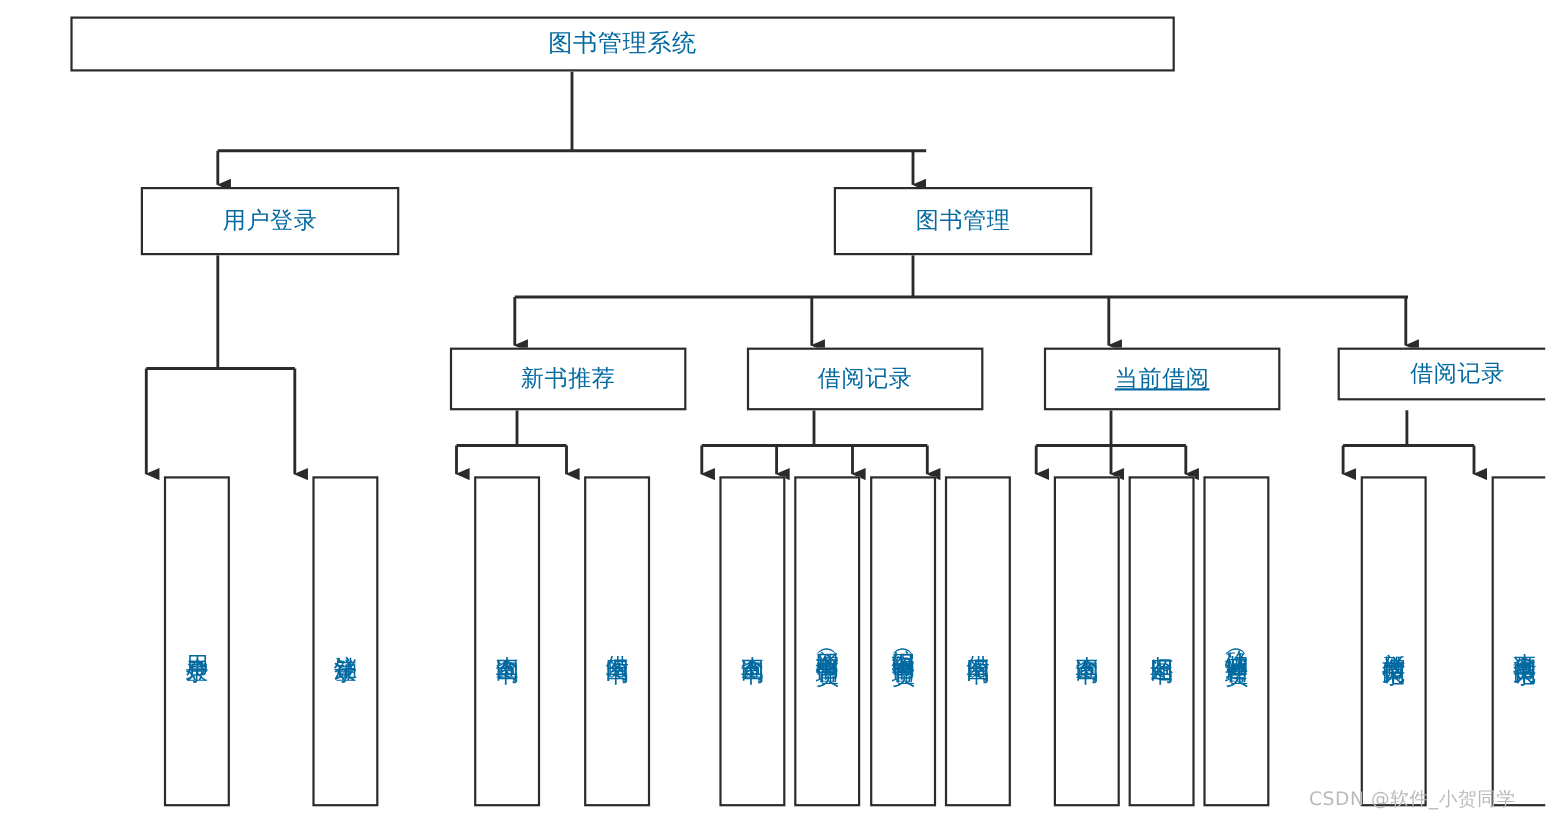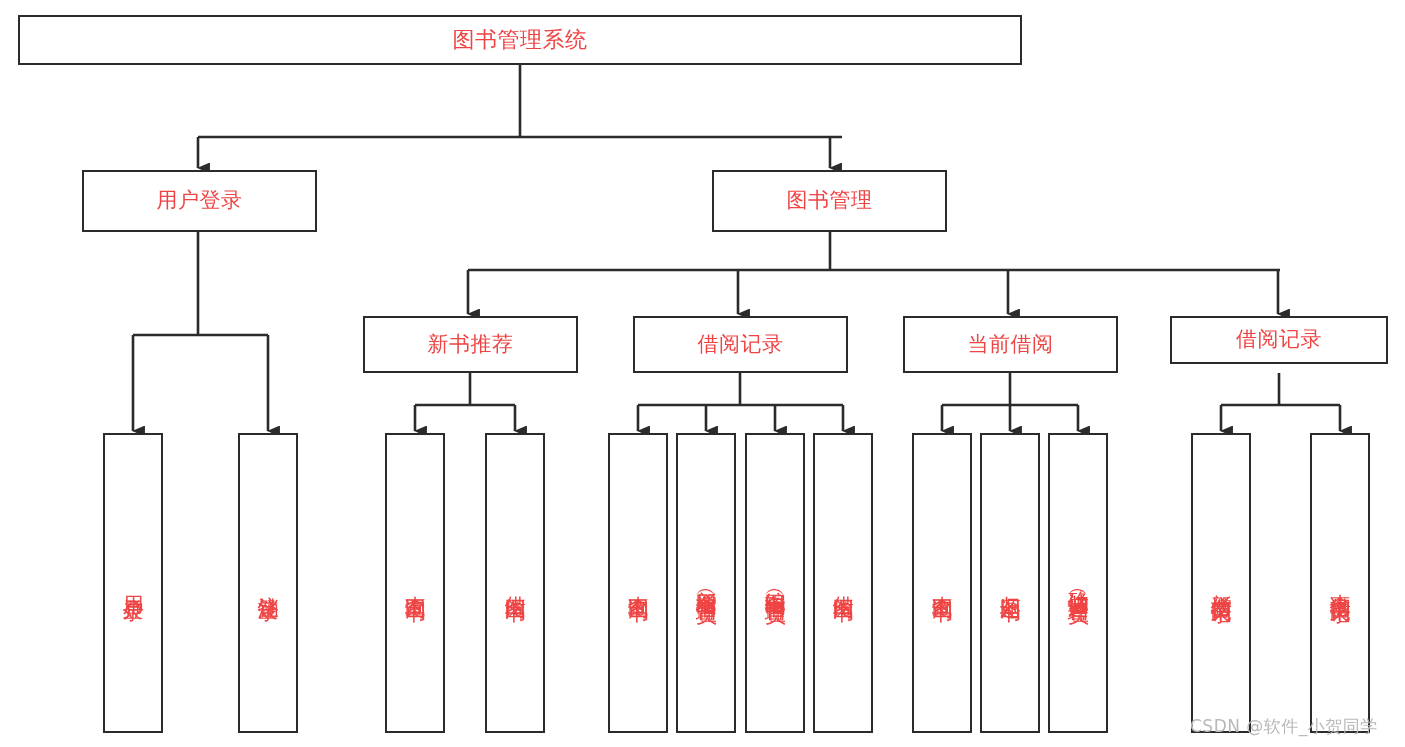--- a/index.html
+++ b/index.html
@@ -26,21 +26,22 @@
     pointer-events: none;
   }
   .node {
     position: absolute;
     box-sizing: border-box;
     border: 2px solid #2b2b2b;
     background: #ffffff;
     display: flex;
     align-items: center;
     justify-content: center;
-    color: #ef4444;
+    color: #0369a1;
+    margin-left: 46px;
   }
   .node.horiz {
     font-size: 21px;
     letter-spacing: 0.5px;
     line-height: 1.1;
   }
   .node.vert {
     writing-mode: vertical-rl;
     text-orientation: upright;
     font-size: 21px;
@@ -134,21 +135,21 @@
   </div>
 
   <div class="node horiz" style="left:712px; top:170px; width:235px; height:62px;">
     <span class="nlabel">图书管理</span>
   </div>
 
   <div class="node horiz" style="left:633px; top:316px; width:215px; height:57px;">
     <span class="nlabel">借阅记录</span>
   </div>
 
-  <div class="node horiz" style="left:903px; top:316px; width:215px; height:57px;">
+  <div class="node horiz" style="left:903px; top:316px; width:215px; height:57px;text-decoration:underline;">
     <span class="nlabel">当前借阅</span>
   </div>
 
   <div class="node horiz" style="left:1170px; top:316px; width:218px; height:48px;">
     <span class="nlabel">借阅记录</span>
   </div>
 
   <div class="node vert" style="left:103px; top:433px; width:60px; height:300px;">
     <span class="nlabel">用户登录</span>
   </div>

